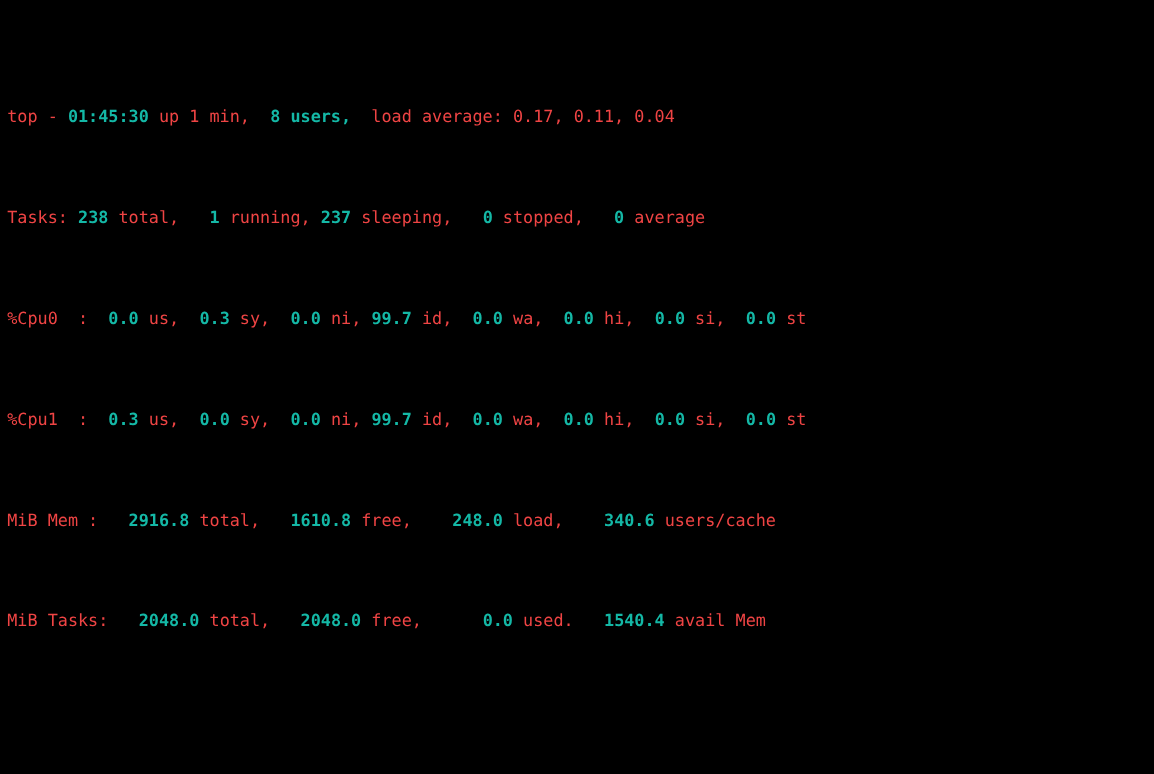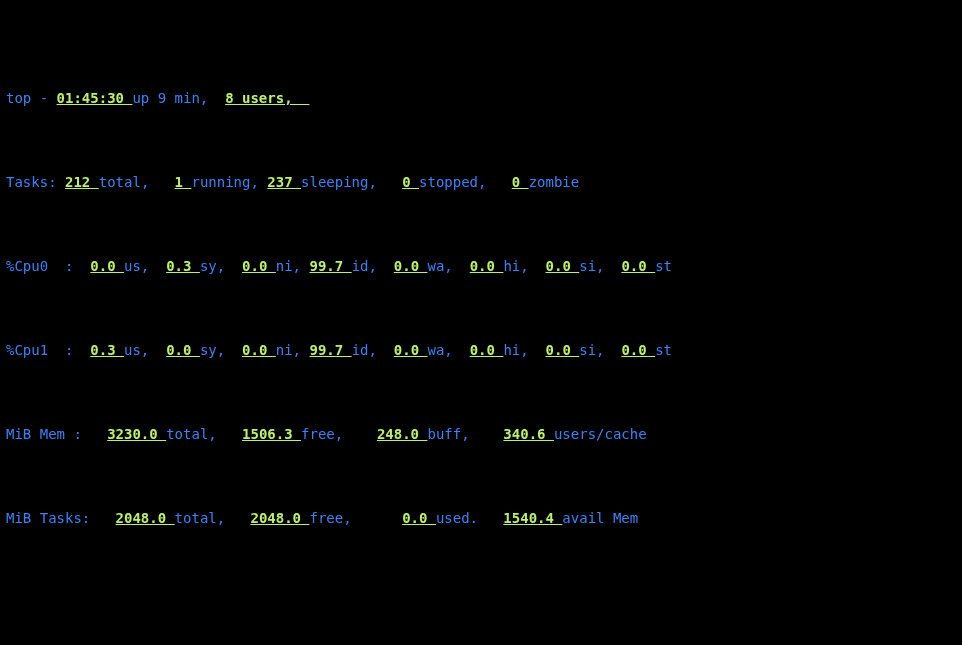--- a/index.html
+++ b/index.html
@@ -14,47 +14,47 @@
     height: 645px;
     overflow: hidden;
   }
   .screen {
     padding: 4px 6px;
     white-space: pre;
   }
   .row {
     display: flex;
   }
-  .b  { font-weight: bold; color: #bef264; text-decoration: underline; }
-  .g  { color: #3b82f6; }
+  .b  { font-weight: bold; color: #14b8a6; }
+  .g  { color: #ef4444; }
 </style>
 </head>
 <body>
 
 <div class="screen">
 
   
   <div class="row">
-    <span class="g">top - </span><span class="b">01:45:30 </span><span class="g">up 9 min,  </span><span class="b">8 users,  </span>
+    <span class="g">top - </span><span class="b">01:45:30 </span><span class="g">up 1 min,  </span><span class="b">8 users,  </span><span class="g">load average: 0.17, 0.11, 0.04</span>
   </div>
 
   <div class="row">
-    <span class="g">Tasks: </span><span class="b">212 </span><span class="g">total,   </span><span class="b">1 </span><span class="g">running, </span><span class="b">237 </span><span class="g">sleeping,   </span><span class="b">0 </span><span class="g">stopped,   </span><span class="b">0 </span><span class="g">zombie</span>
+    <span class="g">Tasks: </span><span class="b">238 </span><span class="g">total,   </span><span class="b">1 </span><span class="g">running, </span><span class="b">237 </span><span class="g">sleeping,   </span><span class="b">0 </span><span class="g">stopped,   </span><span class="b">0 </span><span class="g">average</span>
   </div>
 
   <div class="row">
     <span class="g">%Cpu0  :  </span><span class="b">0.0 </span><span class="g">us,  </span><span class="b">0.3 </span><span class="g">sy,  </span><span class="b">0.0 </span><span class="g">ni, </span><span class="b">99.7 </span><span class="g">id,  </span><span class="b">0.0 </span><span class="g">wa,  </span><span class="b">0.0 </span><span class="g">hi,  </span><span class="b">0.0 </span><span class="g">si,  </span><span class="b">0.0 </span><span class="g">st</span>
   </div>
 
   <div class="row">
     <span class="g">%Cpu1  :  </span><span class="b">0.3 </span><span class="g">us,  </span><span class="b">0.0 </span><span class="g">sy,  </span><span class="b">0.0 </span><span class="g">ni, </span><span class="b">99.7 </span><span class="g">id,  </span><span class="b">0.0 </span><span class="g">wa,  </span><span class="b">0.0 </span><span class="g">hi,  </span><span class="b">0.0 </span><span class="g">si,  </span><span class="b">0.0 </span><span class="g">st</span>
   </div>
 
   <div class="row">
-    <span class="g">MiB Mem :   </span><span class="b">3230.0 </span><span class="g">total,   </span><span class="b">1506.3 </span><span class="g">free,    </span><span class="b">248.0 </span><span class="g">buff,    </span><span class="b">340.6 </span><span class="g">users/cache</span>
+    <span class="g">MiB Mem :   </span><span class="b">2916.8 </span><span class="g">total,   </span><span class="b">1610.8 </span><span class="g">free,    </span><span class="b">248.0 </span><span class="g">load,    </span><span class="b">340.6 </span><span class="g">users/cache</span>
   </div>
 
   <div class="row">
     <span class="g">MiB Tasks:   </span><span class="b">2048.0 </span><span class="g">total,   </span><span class="b">2048.0 </span><span class="g">free,      </span><span class="b">0.0 </span><span class="g">used.   </span><span class="b">1540.4 </span><span class="g">avail Mem</span>
   </div>
 
   <div class="row">&nbsp;</div>
 
   
   

